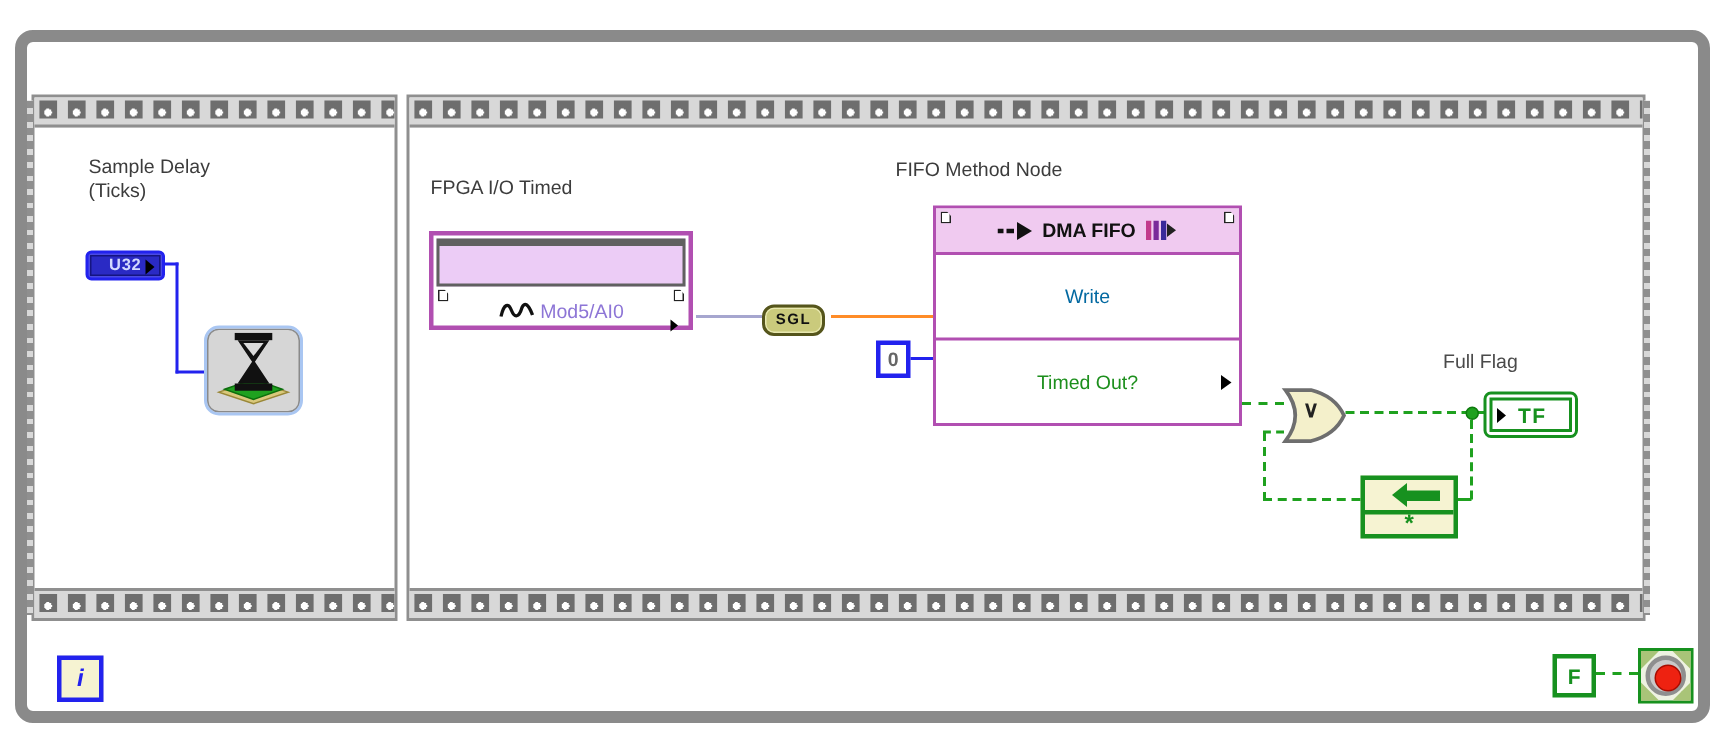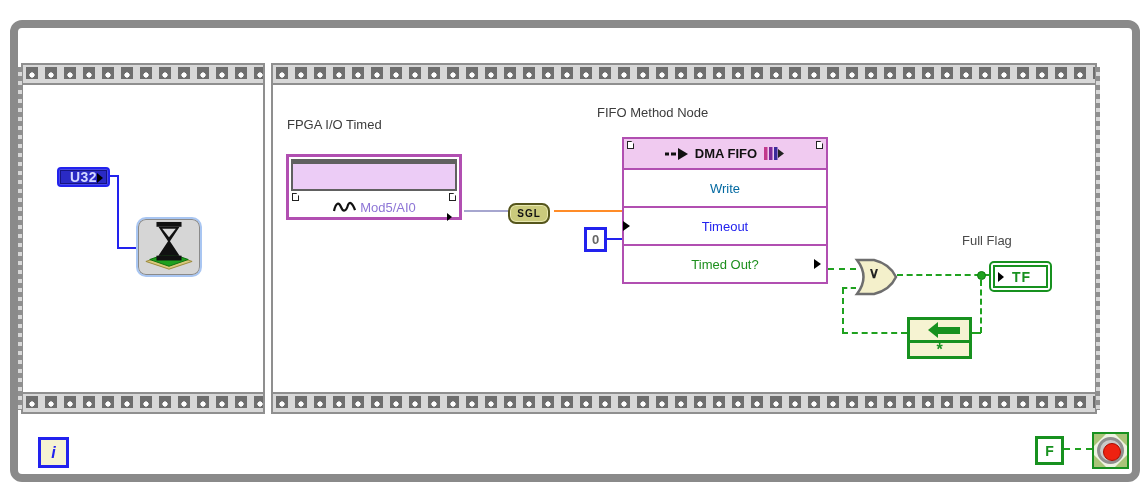--- a/index.html
+++ b/index.html
@@ -24,21 +24,21 @@
   .wh{height:2px;} .wv{width:2px;}
   .blue-w{background:#2222ee;} .orange-w{background:#ff8c28;} .violet-w{background:#a6a6cf;}
   .gdh{height:0;border-top:2px dashed #1fa11f;background:none;}
   .gdv{width:0;border-left:2px dashed #1fa11f;background:none;}
 
   
   .lbl{font-size:13px;color:#3c3c3c;line-height:16px;white-space:nowrap;}
 
   
   .u32{border:2px solid #2222ee;border-radius:4px;background:#4a4ae4;padding:1px;display:flex;}
-  .u32 .inner{flex:1;background:#2a2ac4;border:1px solid #151580;color:#d2d8ff;font-size:14px;
+  .u32 .inner{flex:1;background:#2a2ac4;border:1px solid #151580;color:#d2d8ff;font-size:11px;
               font-weight:bold;display:flex;align-items:center;justify-content:center;letter-spacing:.5px;}
   .tri-r{width:0;height:0;border:5px solid transparent;border-left:6px solid #000;}
 
   
   .wait-fn{border:2px solid #a9c6f2;border-radius:10px;background:#d6d6d6;
            box-shadow:inset 0 0 0 1px #8a8a8a;display:flex;align-items:center;justify-content:center;}
 
   
   .fpga{border:3px solid #b14fb1;background:#fff;padding:2px;}
   .fpga-top{height:25px;background:#ecccf6;border:2px solid #606060;border-top-width:5px;}
@@ -116,20 +116,24 @@
     <div class="band bottom"></div>
     <div class="scallop" style="left:-5px;"></div>
   </div>
 
   <div class="abs seq-frame" style="left:271px;top:63px;width:826px;height:351px;">
     <div class="band top"></div>
     <div class="band bottom"></div>
     <div class="scallop" style="right:-5px;"></div>
   </div>
 
+  <div class="abs lbl" style="left:59px;top:103px;">
+    <div>Sample Delay</div>
+    <div>(Ticks)</div>
+  </div>
 
   <div class="abs u32" style="left:57px;top:167px;width:53px;height:20px;">
     <div class="inner">U32</div>
     <div class="tri-r abs" style="right:0px;top:4px;"></div>
   </div>
 
   <div class="abs wh blue-w" style="left:110px;top:175px;width:9px;"></div>
   <div class="abs wv blue-w" style="left:117px;top:175px;height:74px;"></div>
   <div class="abs wh blue-w" style="left:117px;top:247px;width:21px;"></div>
 
@@ -187,24 +191,20 @@
         <rect x="1" y="0" width="3.5" height="13" fill="#c23a8c"></rect>
         <rect x="6" y="0" width="3.5" height="13" fill="#7a2a9a"></rect>
         <rect x="11" y="0" width="3.5" height="13" fill="#3a2a9a"></rect>
         <polygon points="15,2 21,6.5 15,11" fill="#222"></polygon>
       </svg>
       <div class="page-icon abs" style="right:3px;top:2px;"></div>
     </div>
     <div class="fifo-row row-write">
       <span>Write</span>
     </div>
-    <div class="fifo-row row-timeout">
-      <div class="in-arrow"></div>
-      <span>Timeout</span>
-    </div>
     <div class="fifo-row row-timedout">
       <span>Timed Out?</span>
       <div class="out-arrow"></div>
     </div>
   </div>
 
   <div class="abs gdh" style="left:828px;top:268px;width:28px;"></div>
 
   <div class="abs" style="left:854px;top:257px;width:44px;height:40px;">
     <svg width="44" height="40" viewBox="0 0 44 40">

